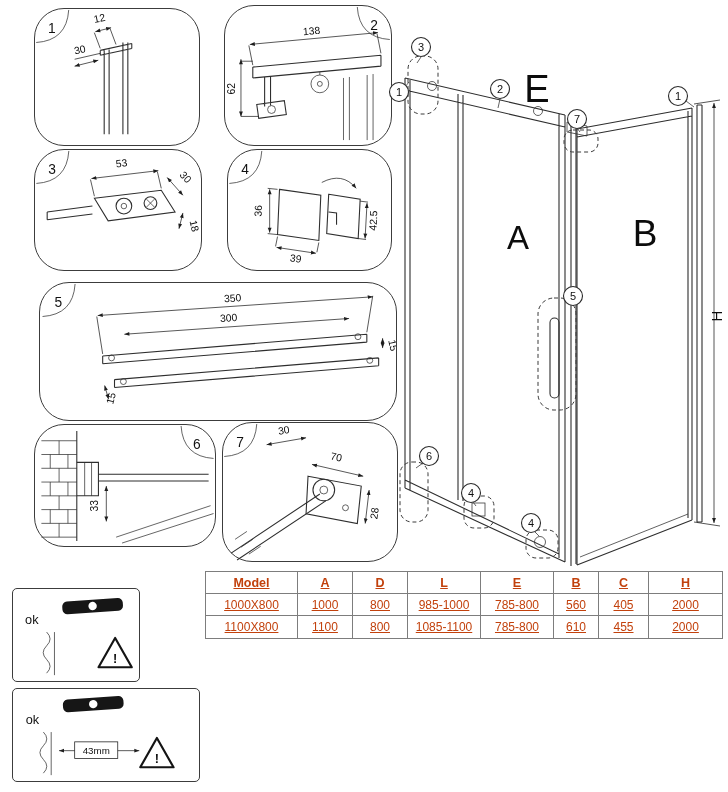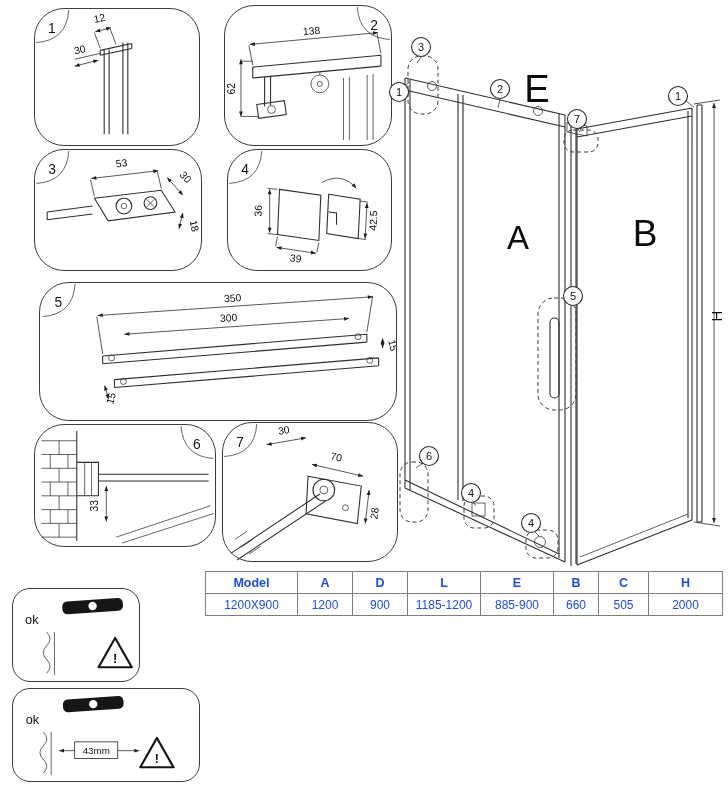--- a/index.html
+++ b/index.html
@@ -2,38 +2,38 @@
 <html><head>
 <meta charset="utf-8">
 <style>
   * { margin:0; padding:0; box-sizing:border-box; }
   html,body { background:#fff; }
   body { width:728px; height:792px; font-family:"Liberation Sans", sans-serif; }
   .page { position:relative; width:728px; height:792px; background:#fff; overflow:hidden; }
 
   .detail { position:absolute; border:1.3px solid #3c3c3c; border-radius:30px; background:#fff; }
   .detail > svg { position:absolute; left:0; top:0; width:100%; height:100%; }
-  .instr { position:absolute; border:1.3px solid #3c3c3c; border-radius:18px; background:#fff; }
+  .instr { position:absolute; border:1.3px solid #3c3c3c; border-radius:5px; background:#fff; }
   .instr > svg { position:absolute; left:0; top:0; width:100%; height:100%; }
   .mainsvg { position:absolute; overflow:visible; }
 
   .ln   { stroke:#2e2e2e; stroke-width:1.1; fill:none; }
   .thin { stroke-width:.75; }
   .dim  { stroke:#1e1e1e; stroke-width:.75; fill:none; }
   .dash { stroke:#3a3a3a; stroke-width:1; fill:none; stroke-dasharray:4 3; }
   .dimtxt { font-size:10.5px; fill:#0a0a0a; }
   .numtxt { font-size:14px; fill:#111; }
   .callout circle { fill:#fff; stroke:#2a2a2a; stroke-width:1.1; }
   .callout text { font-size:11px; fill:#111; text-anchor:middle; }
   .biglabel { fill:#0c0c0c; text-anchor:middle; font-weight:400; }
   .oktxt { font-size:13px; fill:#111; }
   .warntxt { font-size:13px; font-weight:bold; fill:#111; text-anchor:middle; }
   .mmtxt { font-size:10px; fill:#111; text-anchor:middle; }
 
-  .size-table { position:absolute; left:205px; top:571px; width:517px; border-collapse:collapse; table-layout:fixed; font-size:12px; color:#1d4ed8; background:#fff; }
+  .size-table { position:absolute; left:205px; top:571px; width:517px; border-collapse:collapse; table-layout:fixed; font-size:12px; color:#c2410c; background:#fff;text-decoration:underline; }
   .size-table th, .size-table td { border:1px solid #7d7d7d; text-align:center; vertical-align:middle; height:22.2px; padding:0; white-space:nowrap; overflow:hidden; }
   .size-table th { font-weight:bold; font-size:12.5px; }
 </style>
 </head>
 <body>
 
 <div class="page">
 
   <svg width="0" height="0" style="position:absolute">
     <defs>
@@ -352,25 +352,35 @@
           <th>D</th>
           <th>L</th>
           <th>E</th>
           <th>B</th>
           <th>C</th>
           <th>H</th>
         </tr>
     </thead>
     <tbody>
         <tr>
-          <td>1200X900</td>
-          <td>1200</td>
-          <td>900</td>
-          <td>1185-1200</td>
-          <td>885-900</td>
-          <td>660</td>
-          <td>505</td>
+          <td>1000X800</td>
+          <td>1000</td>
+          <td>800</td>
+          <td>985-1000</td>
+          <td>785-800</td>
+          <td>560</td>
+          <td>405</td>
+          <td>2000</td>
+        </tr>
+        <tr>
+          <td>1100X800</td>
+          <td>1100</td>
+          <td>800</td>
+          <td>1085-1100</td>
+          <td>785-800</td>
+          <td>610</td>
+          <td>455</td>
           <td>2000</td>
         </tr>
       </tbody>
   </table>
 
 </div>
 
 </body></html>

